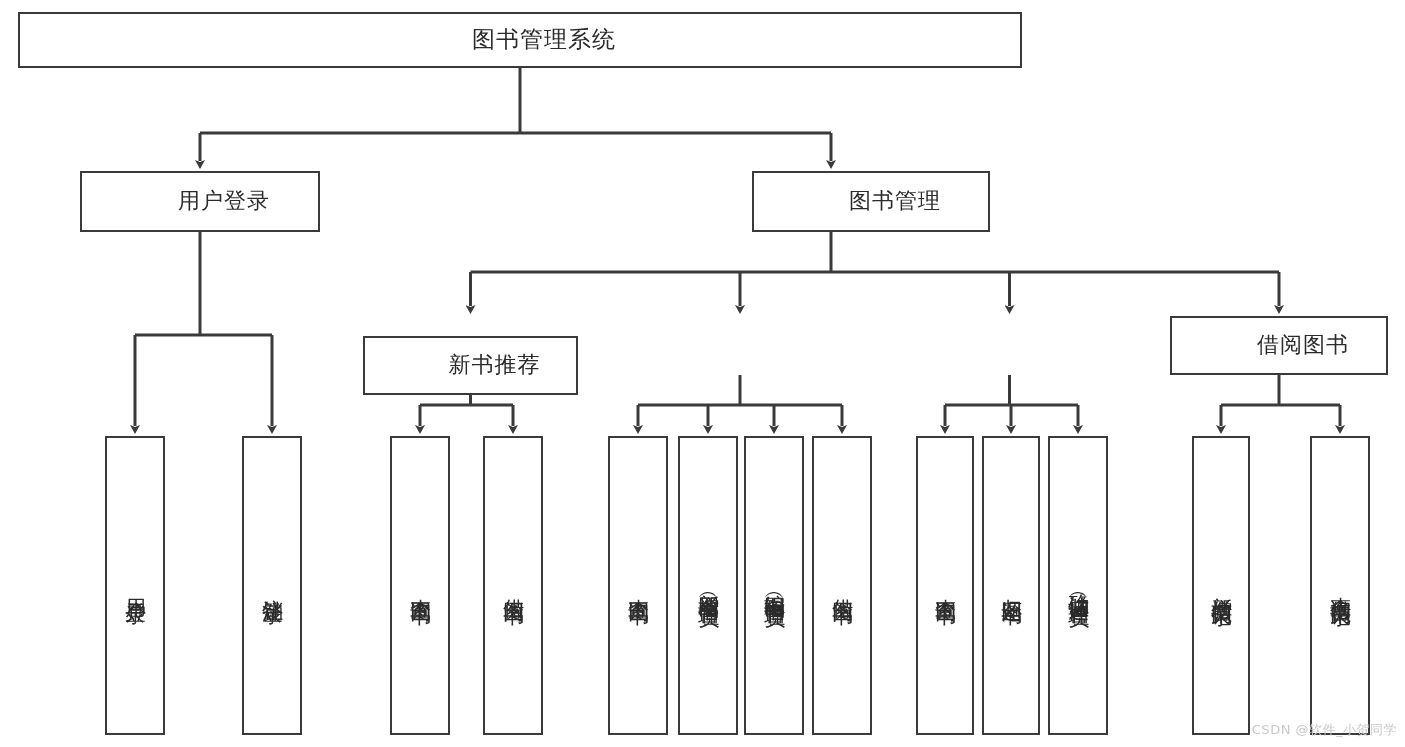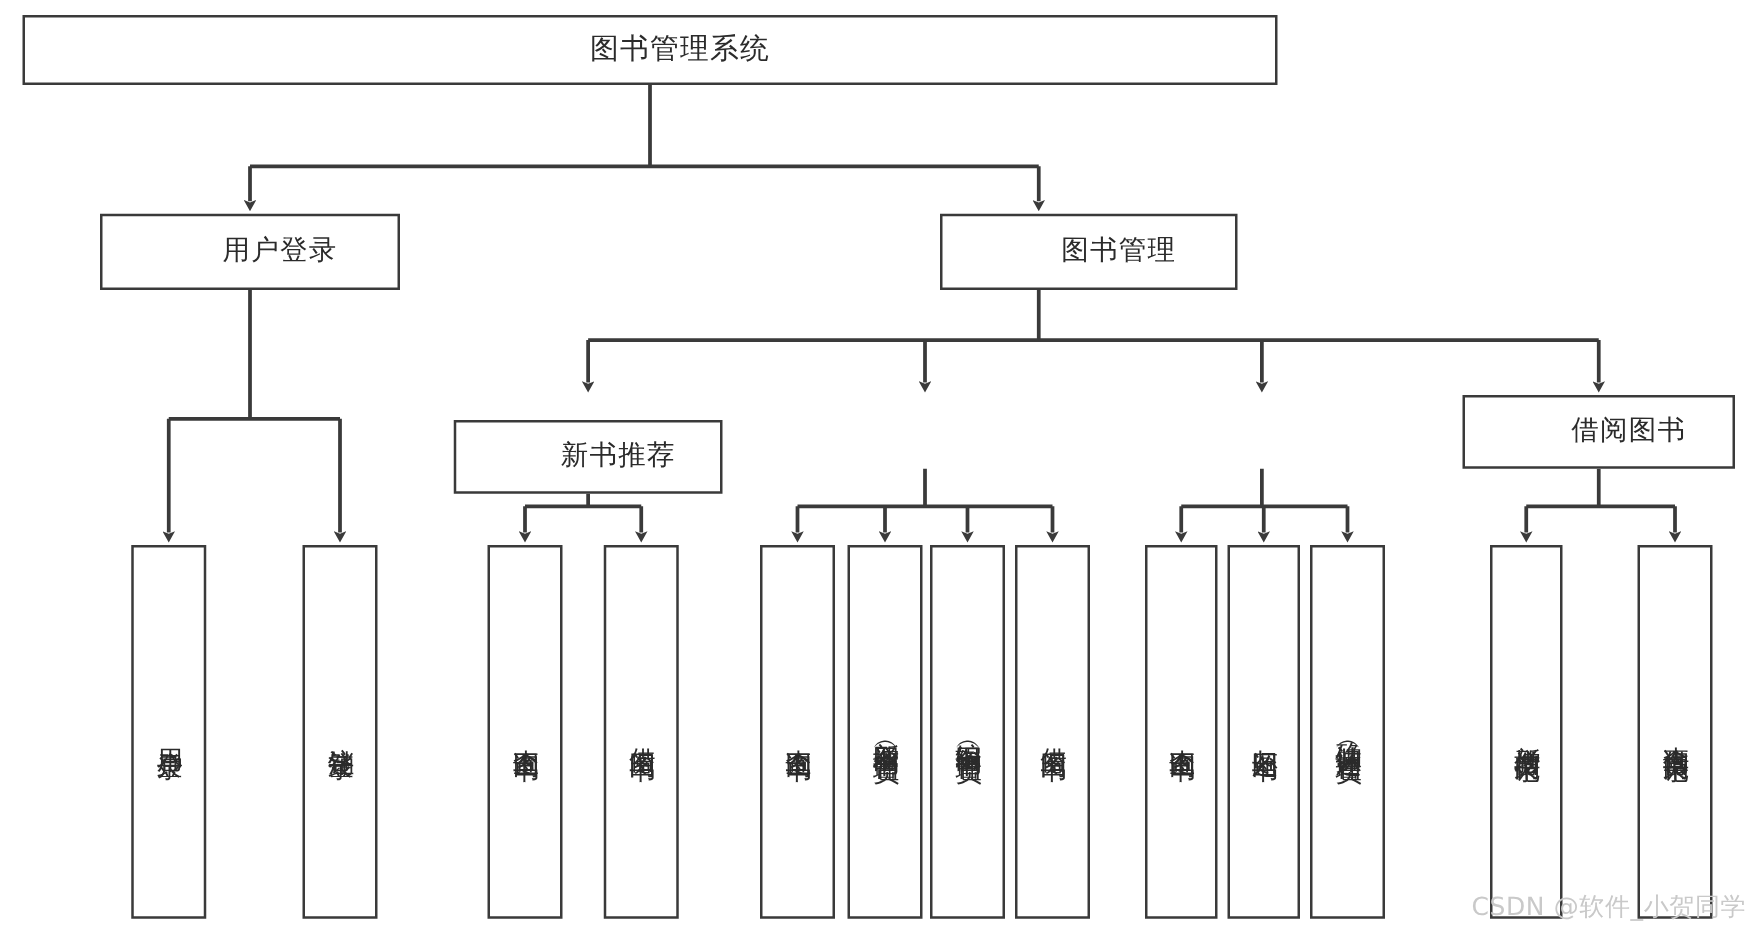--- a/index.html
+++ b/index.html
@@ -51,21 +51,21 @@
     font-size: 21px;
     line-height: 1.22;
     letter-spacing: 2px;
     padding: 6px 0;
     text-align: center;
   }
   #watermark {
     position: absolute;
     right: 8px;
     bottom: 8px;
-    font-size: 20px;
+    font-size: 13px;
     color: #c9c9c9;
     letter-spacing: 0.5px;
     white-space: nowrap;
     user-select: none;
   }
 </style>
 </head>
 <body>
 
 <div id="diagram-root">

